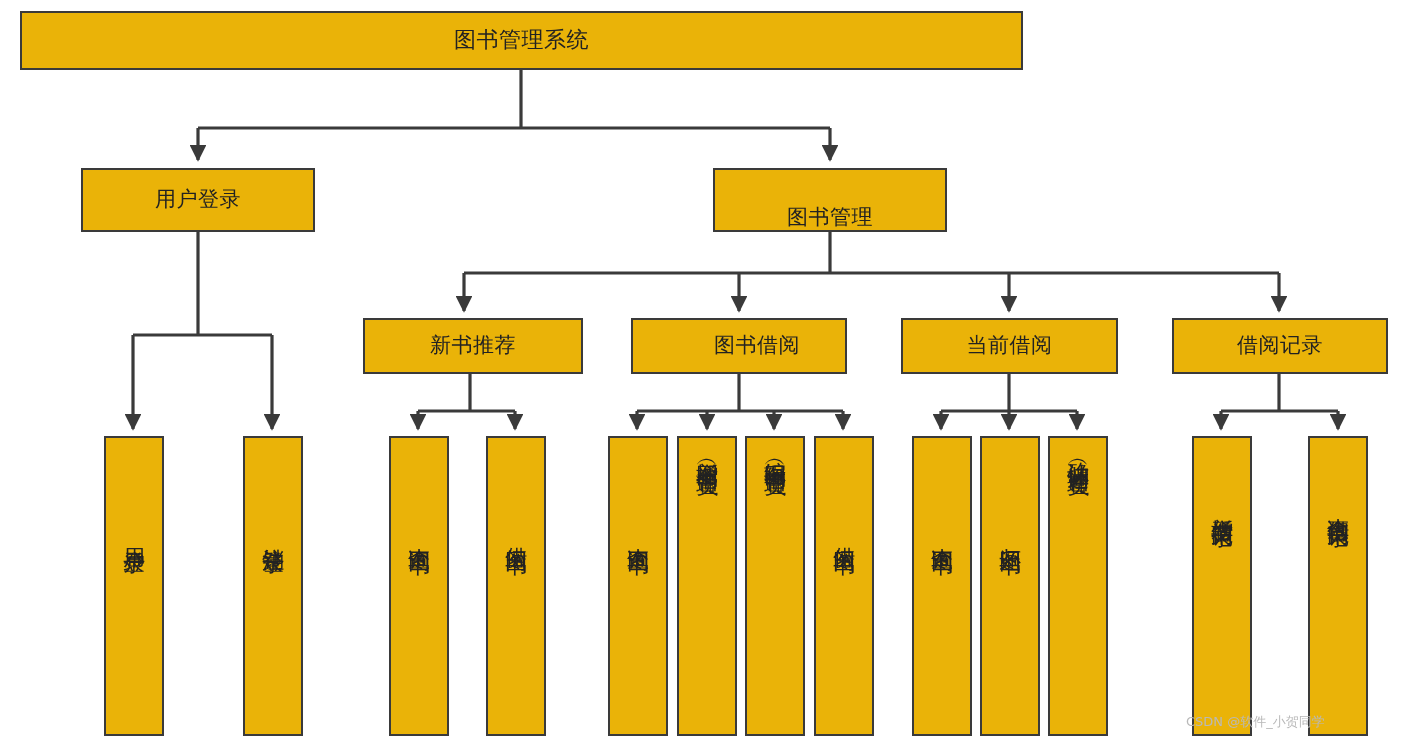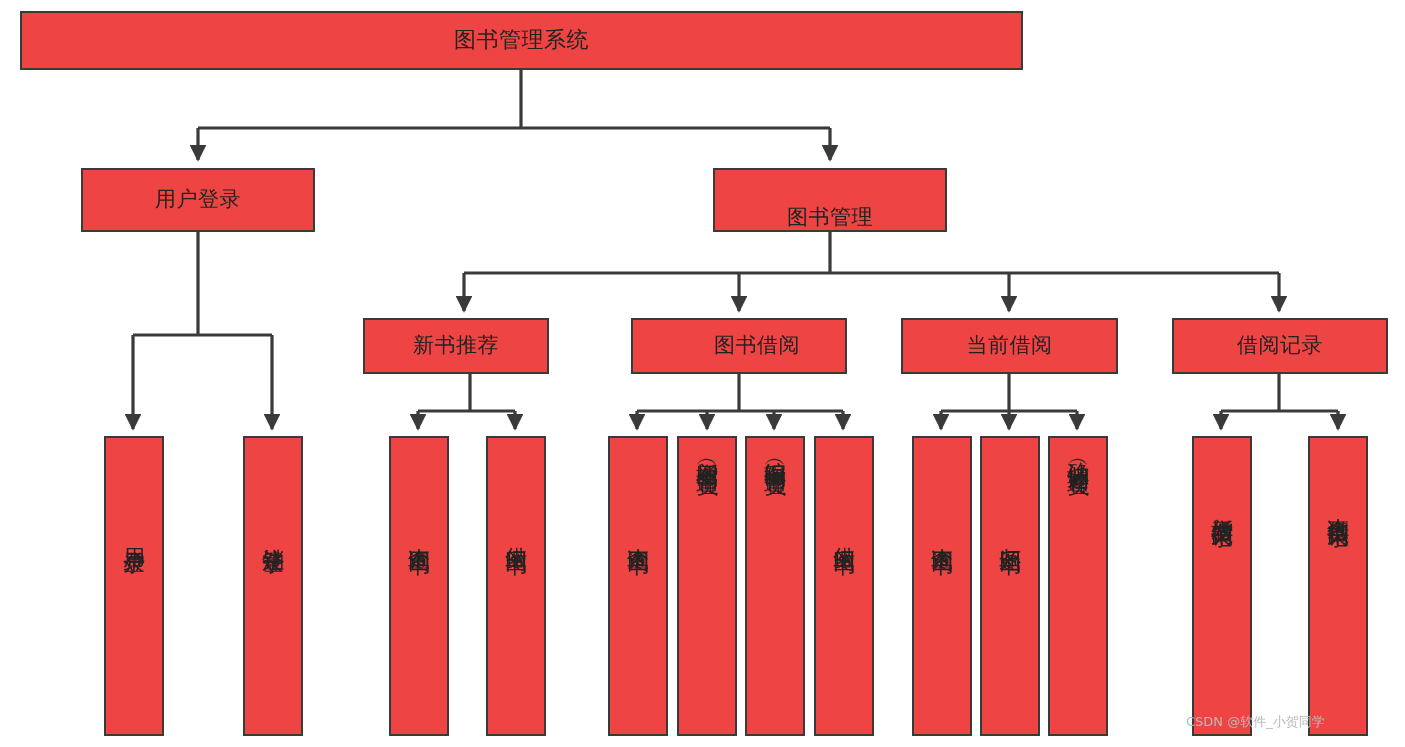--- a/index.html
+++ b/index.html
@@ -21,21 +21,21 @@
     position: absolute;
     left: 0;
     top: 0;
     width: 1405px;
     height: 747px;
     pointer-events: none;
   }
   .node {
     position: absolute;
     box-sizing: border-box;
-    background: #ef4444;
+    background: #eab308;
     border: 2px solid #3a3a3a;
     display: flex;
     align-items: center;
     justify-content: center;
     color: #222222;
     z-index: 2;
   }
   .node .lbl {
     display: block;
     text-align: center;
@@ -138,21 +138,21 @@
     <span class="lbl">图书管理系统</span>
   </div>
 
   <div class="node horiz" style="left:81px; top:168px; width:234px; height:64px;">
     <span class="lbl">用户登录</span>
   </div>
   <div class="node horiz" style="left:713px; top:168px; width:234px; height:64px;align-items:flex-end;">
     <span class="lbl">图书管理</span>
   </div>
 
-  <div class="node horiz" style="left:363px; top:318px; width:186px; height:56px;">
+  <div class="node horiz" style="left:363px; top:318px; width:220px; height:56px;">
     <span class="lbl">新书推荐</span>
   </div>
   <div class="node horiz" style="left:631px; top:318px; width:216px; height:56px;padding-left:36px;">
     <span class="lbl">图书借阅</span>
   </div>
   <div class="node horiz" style="left:901px; top:318px; width:217px; height:56px;">
     <span class="lbl">当前借阅</span>
   </div>
   <div class="node horiz" style="left:1172px; top:318px; width:216px; height:56px;">
     <span class="lbl">借阅记录</span>

